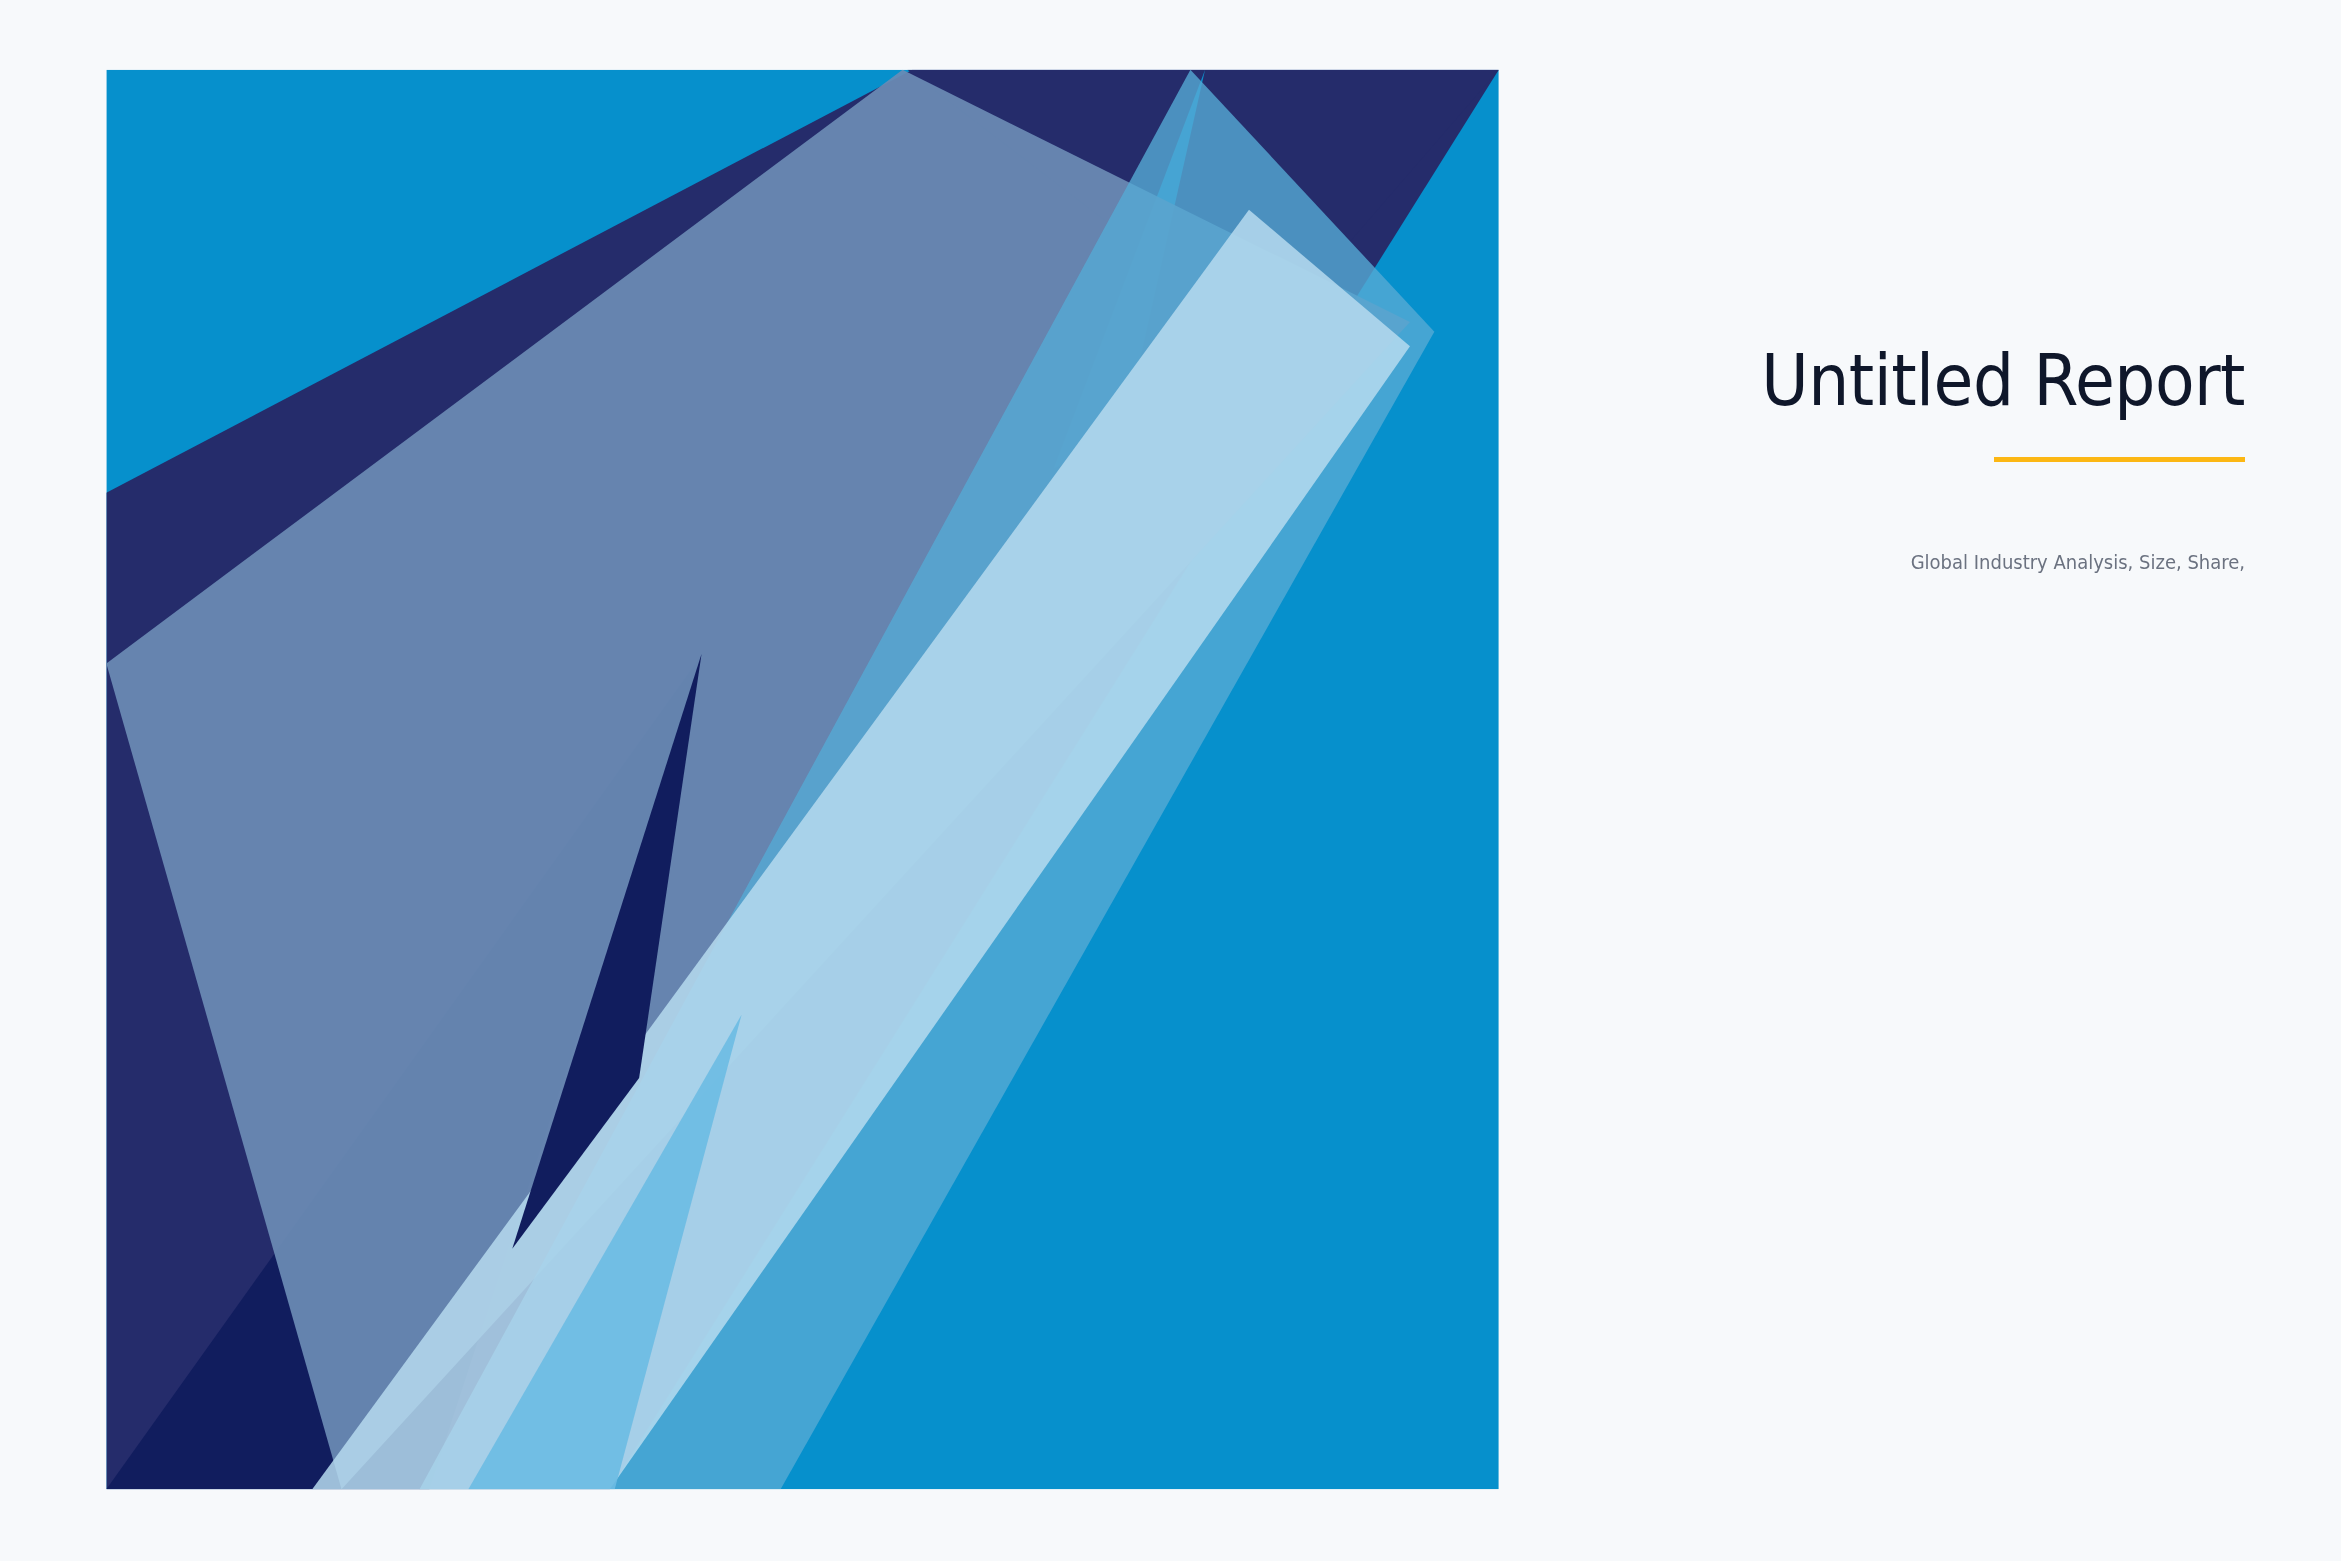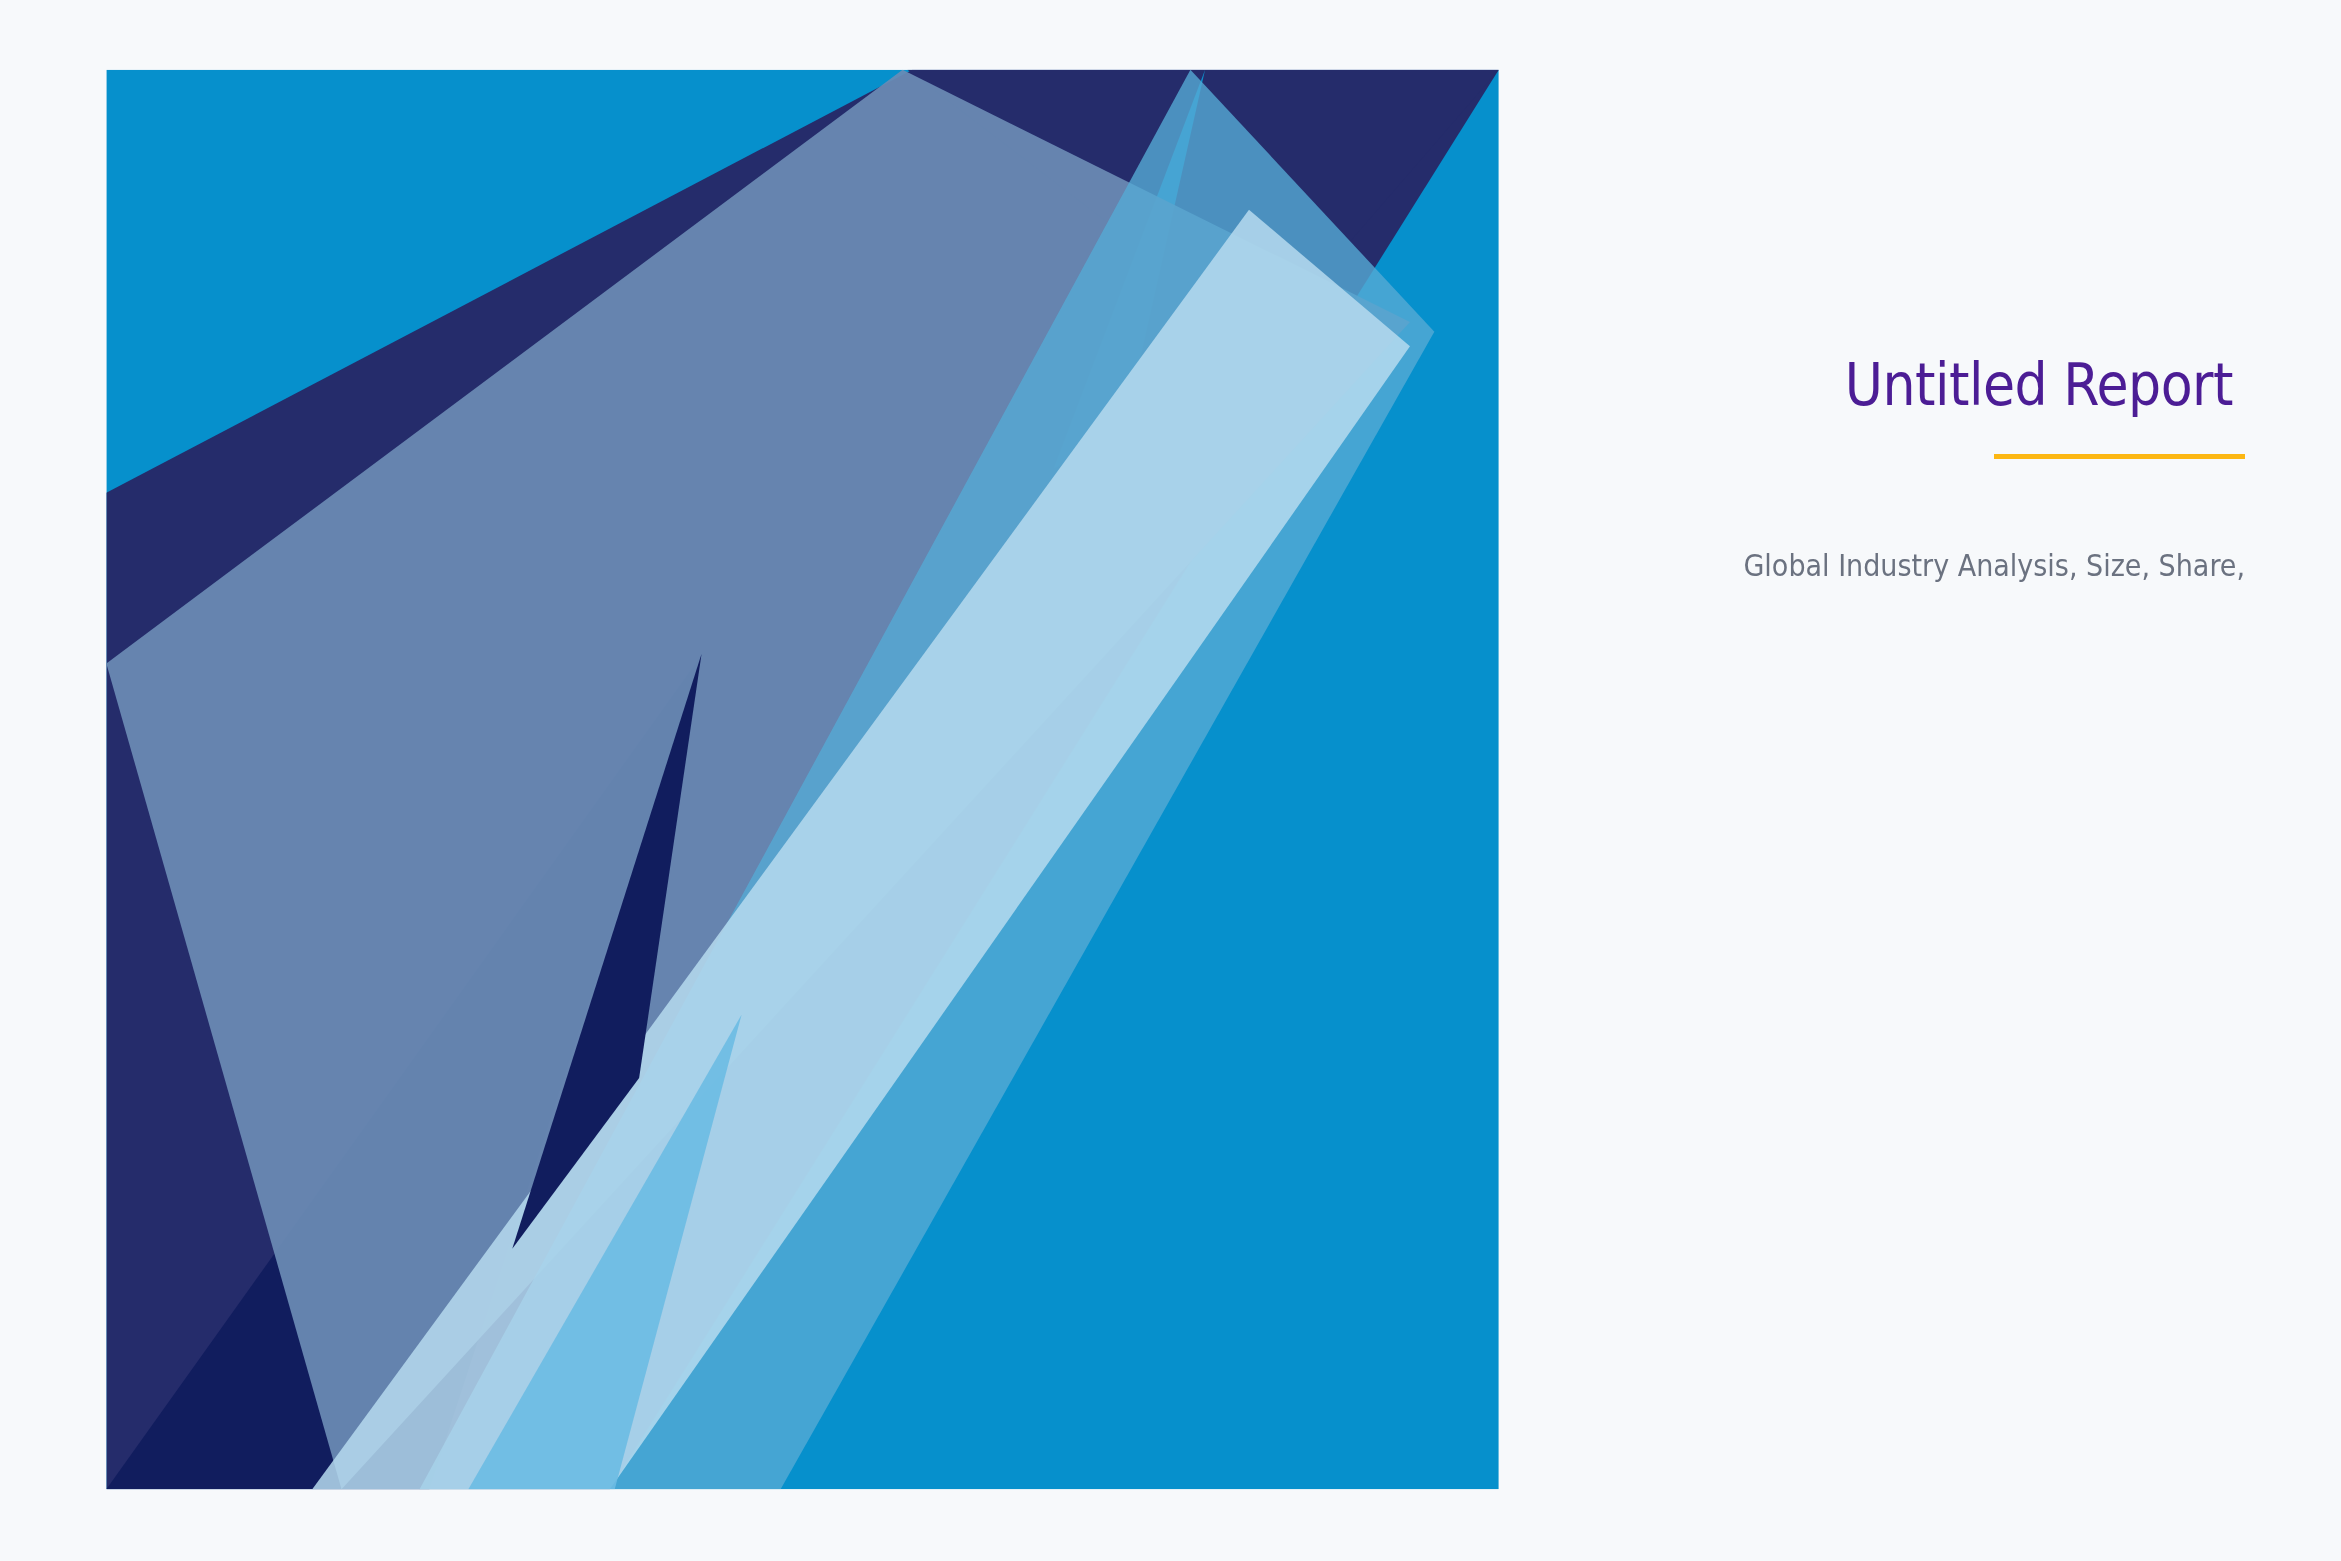--- a/index.html
+++ b/index.html
@@ -40,46 +40,46 @@
   #cover-text-block {
     position: absolute;
     left: 1561px;
     top: 342px;
     width: 684px;
     text-align: right;
   }
 
   #report-title {
     font-family: "DejaVu Sans Condensed", "DejaVu Sans", "Liberation Sans", sans-serif;
-    font-size: 58px;
+    font-size: 72px;
     font-weight: 400;
     line-height: 1.08;
-    color: #4c1d95;
+    color: #0f172a;
     letter-spacing: -0.5px;
-    margin: 12px;
+    margin: 0;
     white-space: nowrap;
     font-stretch: condensed;
   }
 
   #title-rule-wrap {
     margin-top: 37px;
     display: flex;
     justify-content: flex-end;
   }
   #title-rule {
     width: 251px;
     height: 5.4px;
     background: #fcb713;
   }
 
   #report-subtitle {
     margin: 0;
     margin-top: 87px;
     font-family: "DejaVu Sans Condensed", "DejaVu Sans", "Liberation Sans", sans-serif;
-    font-size: 30px;
+    font-size: 20px;
     font-weight: 400;
     line-height: 1.33;
     color: #6b7280;
     font-stretch: condensed;
     text-align: right;
   }
 </style>
 </head>
 <body>
 

